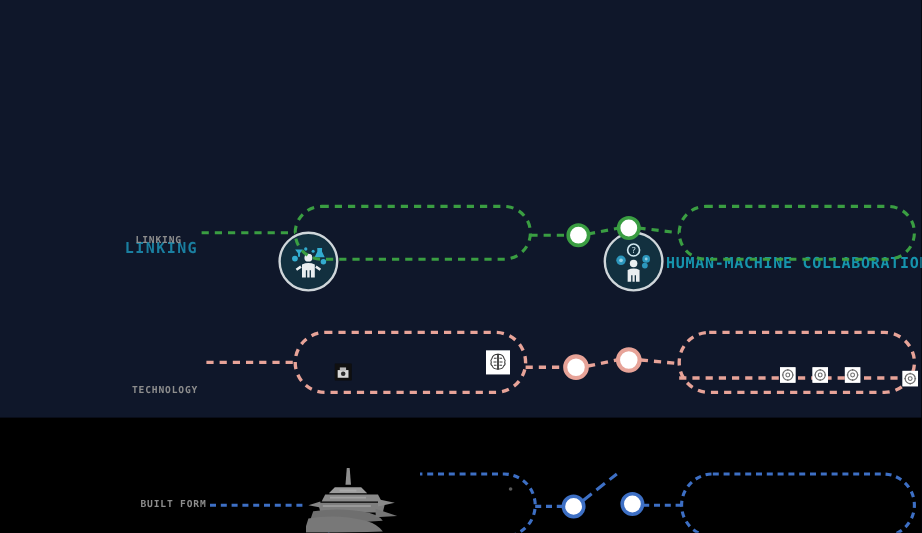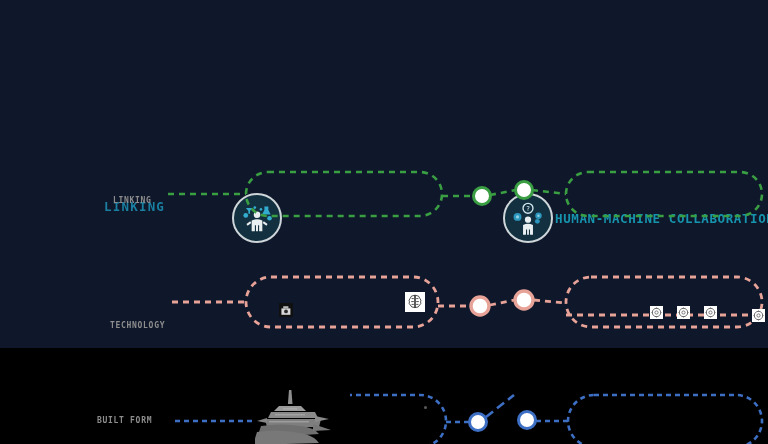--- a/index.html
+++ b/index.html
@@ -94,21 +94,21 @@
     transform: translateY(-50%);
     font-family: "DejaVu Sans Mono", monospace;
     font-size: 8px;
     font-weight: bold;
     letter-spacing: 0.7px;
     color: #8d8d8d;
     white-space: nowrap;
   }
   .row.r-activity .row-label { left: 113px; }
   .row.r-tech     .row-label { left: 110px; margin-top: 20px; }
-  .row.r-built    .row-label { left: 97px; }
+  .row.r-built    .row-label { left: 117px; }
 
   .row-svg {
     position: absolute;
     left: 0; top: 0;
     width: 768px;
     height: 60px;
     overflow: visible;
   }
 
   

